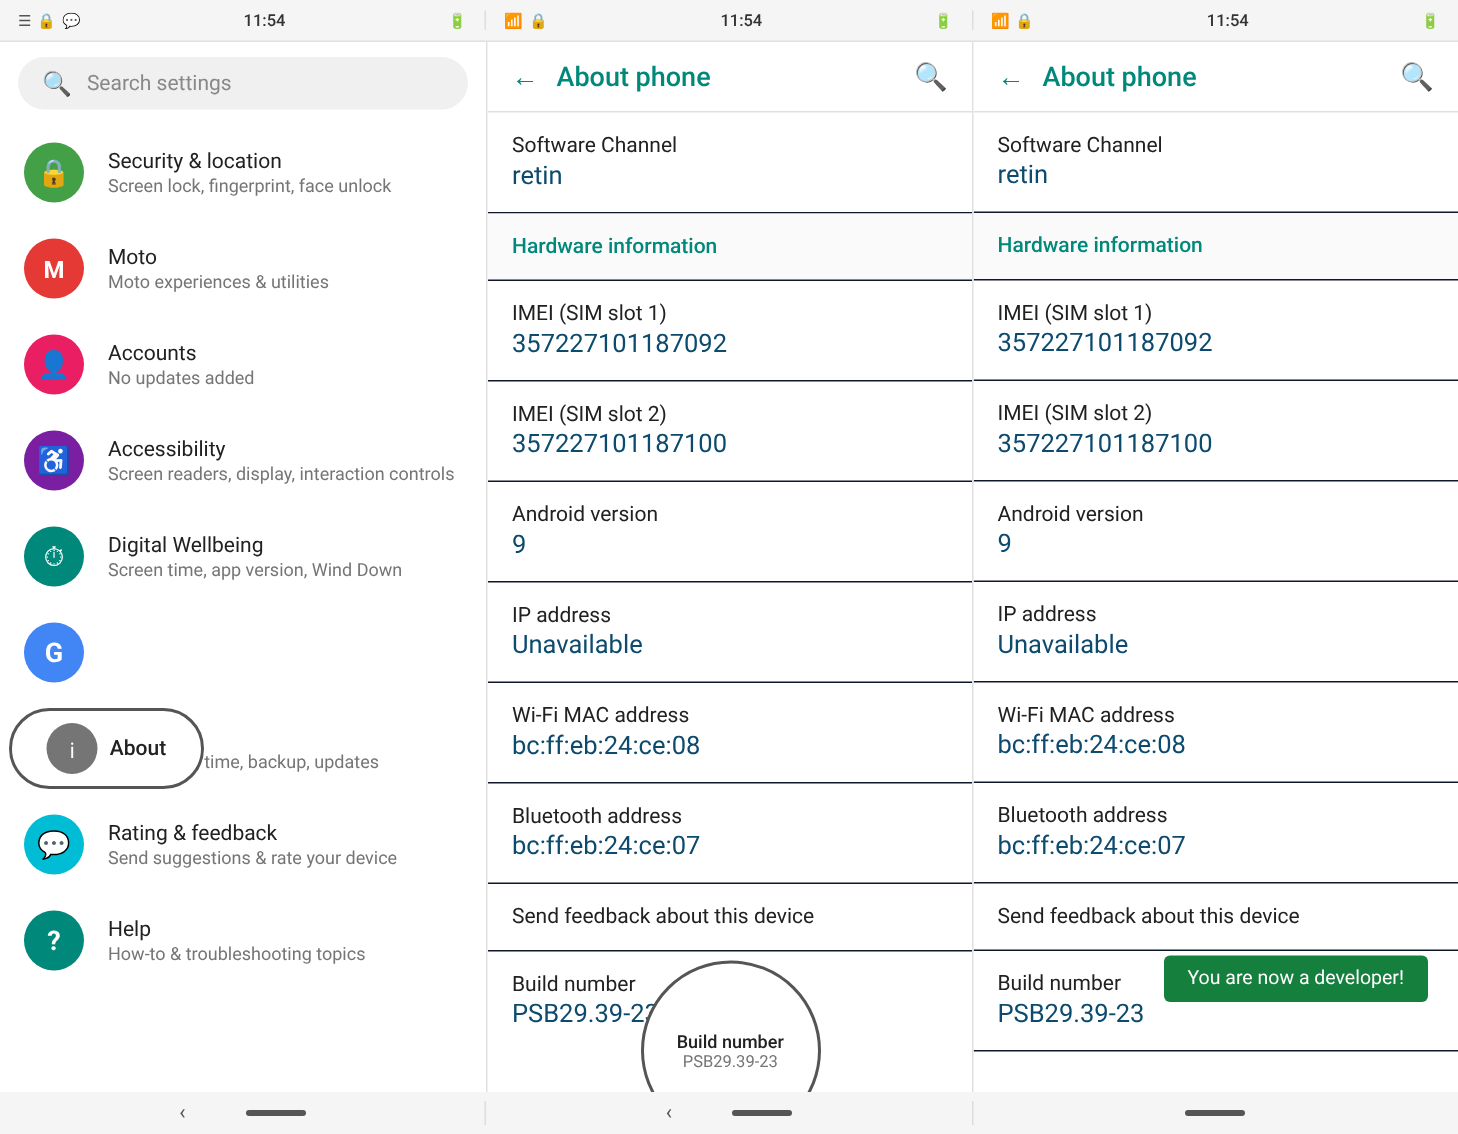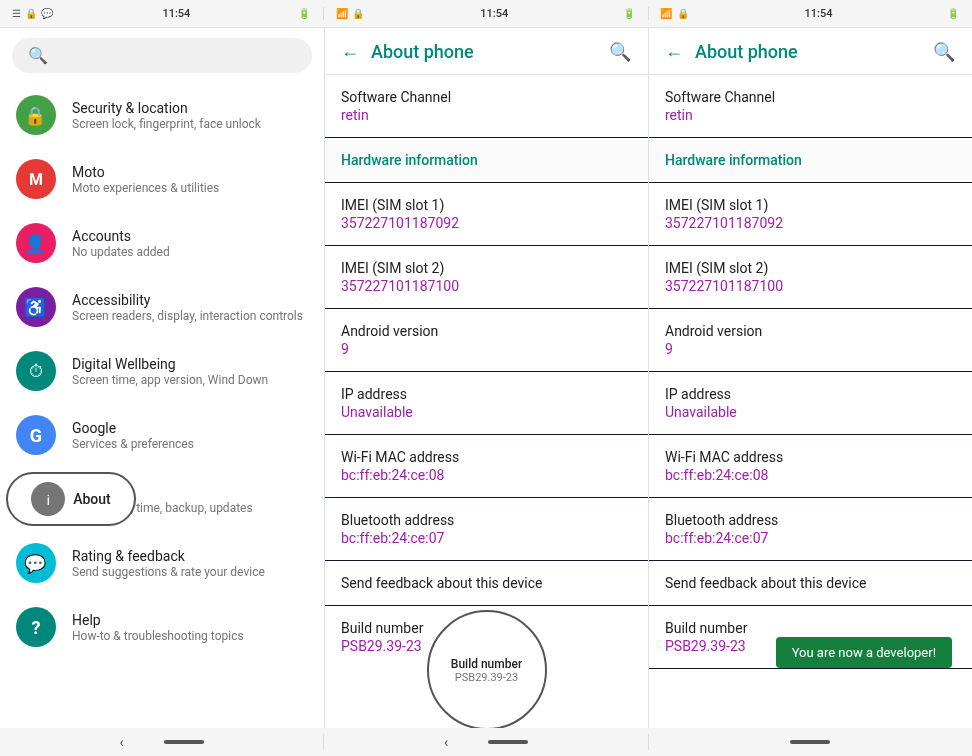--- a/index.html
+++ b/index.html
@@ -98,21 +98,21 @@
     .back-arrow { color: #00897b; font-size: 18px; cursor: pointer; }
     .panel-title { flex: 1; font-size: 18px; color: #00897b; font-weight: 500; }
     .search-btn { color: #00897b; font-size: 18px; cursor: pointer; }
 
     .about-list { overflow-y: auto; flex: 1; }
     .about-item {
       padding: 14px 16px;
       border-bottom: 1px solid #0f172a;
     }
     .about-item-title { font-size: 14px; color: #212121; }
-    .about-item-value { font-size: 14px; color: #a21caf; margin-top: 2px; }
+    .about-item-value { font-size: 17px; color: #0c4a6e; margin-top: 2px; }
     .about-item.section-header {
       background: #fafafa;
     }
     .about-item.section-header .about-item-title {
       font-size: 14px;
       color: #00897b;
       font-weight: 500;
     }
 
     
@@ -240,20 +240,21 @@
       <span class="status-icon">🔋</span>
     </div>
   </div>
 </div>
 
 <div class="main-container">
 
   <div class="settings-panel">
     <div class="search-bar">
       <span class="search-icon-inner">🔍</span>
+      <span class="search-input-text">Search settings</span>
     </div>
 
     <div class="settings-list">
 
       <div class="settings-item">
         <div class="item-icon" style="background:#43a047;">🔒</div>
         <div class="item-text">
           <div class="item-title">Security &amp; location</div>
           <div class="item-subtitle">Screen lock, fingerprint, face unlock</div>
         </div>
@@ -286,24 +287,20 @@
       <div class="settings-item">
         <div class="item-icon" style="background:#00897b;">⏱</div>
         <div class="item-text">
           <div class="item-title">Digital Wellbeing</div>
           <div class="item-subtitle">Screen time, app version, Wind Down</div>
         </div>
       </div>
 
       <div class="settings-item">
         <div class="item-icon" style="background:#4285f4; font-weight:700;">G</div>
-        <div class="item-text">
-          <div class="item-title">Google</div>
-          <div class="item-subtitle">Services &amp; preferences</div>
-        </div>
       </div>
 
       <div class="settings-item system-circle" style="position:relative;">
         <div class="circle-highlight">
           <div class="item-icon" style="background:#757575; width:34px; height:34px; font-size:14px;">ℹ</div>
           <span style="font-size:14px; color:#212121; margin-left:8px; font-weight:500;">About</span>
         </div>
         <div class="item-icon" style="background:#757575; visibility:hidden;">ℹ</div>
         <div class="item-text">
           <div class="item-title" style="visibility:hidden;">System</div>

